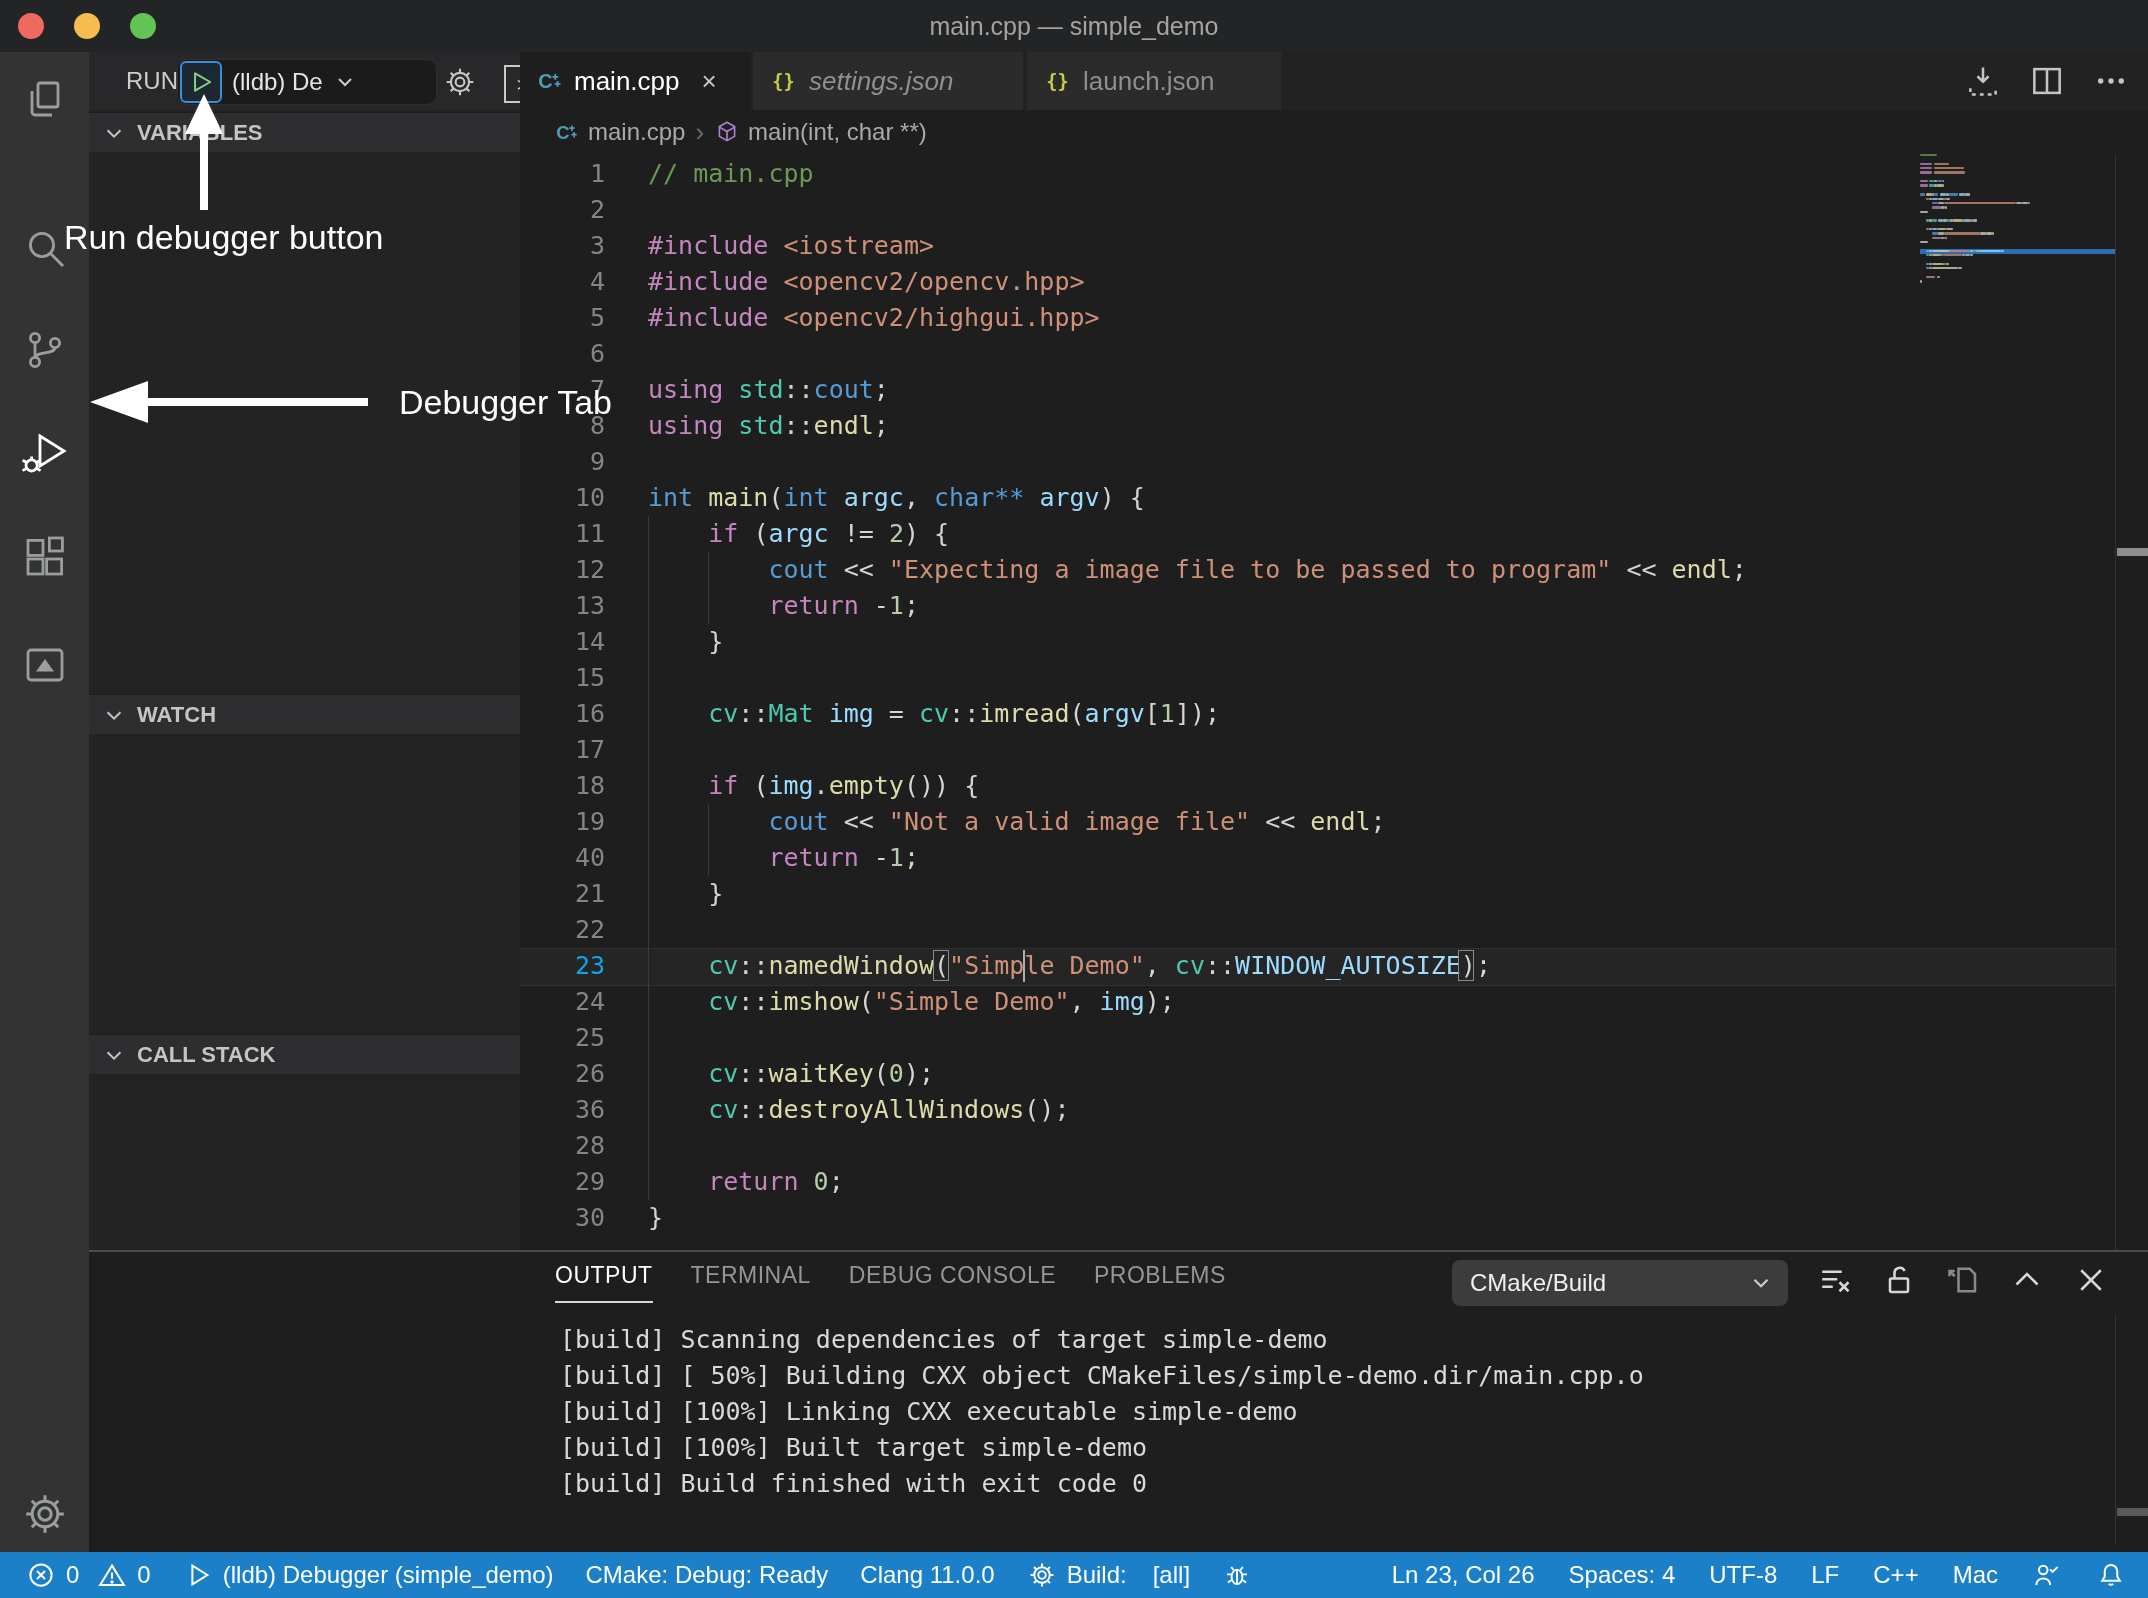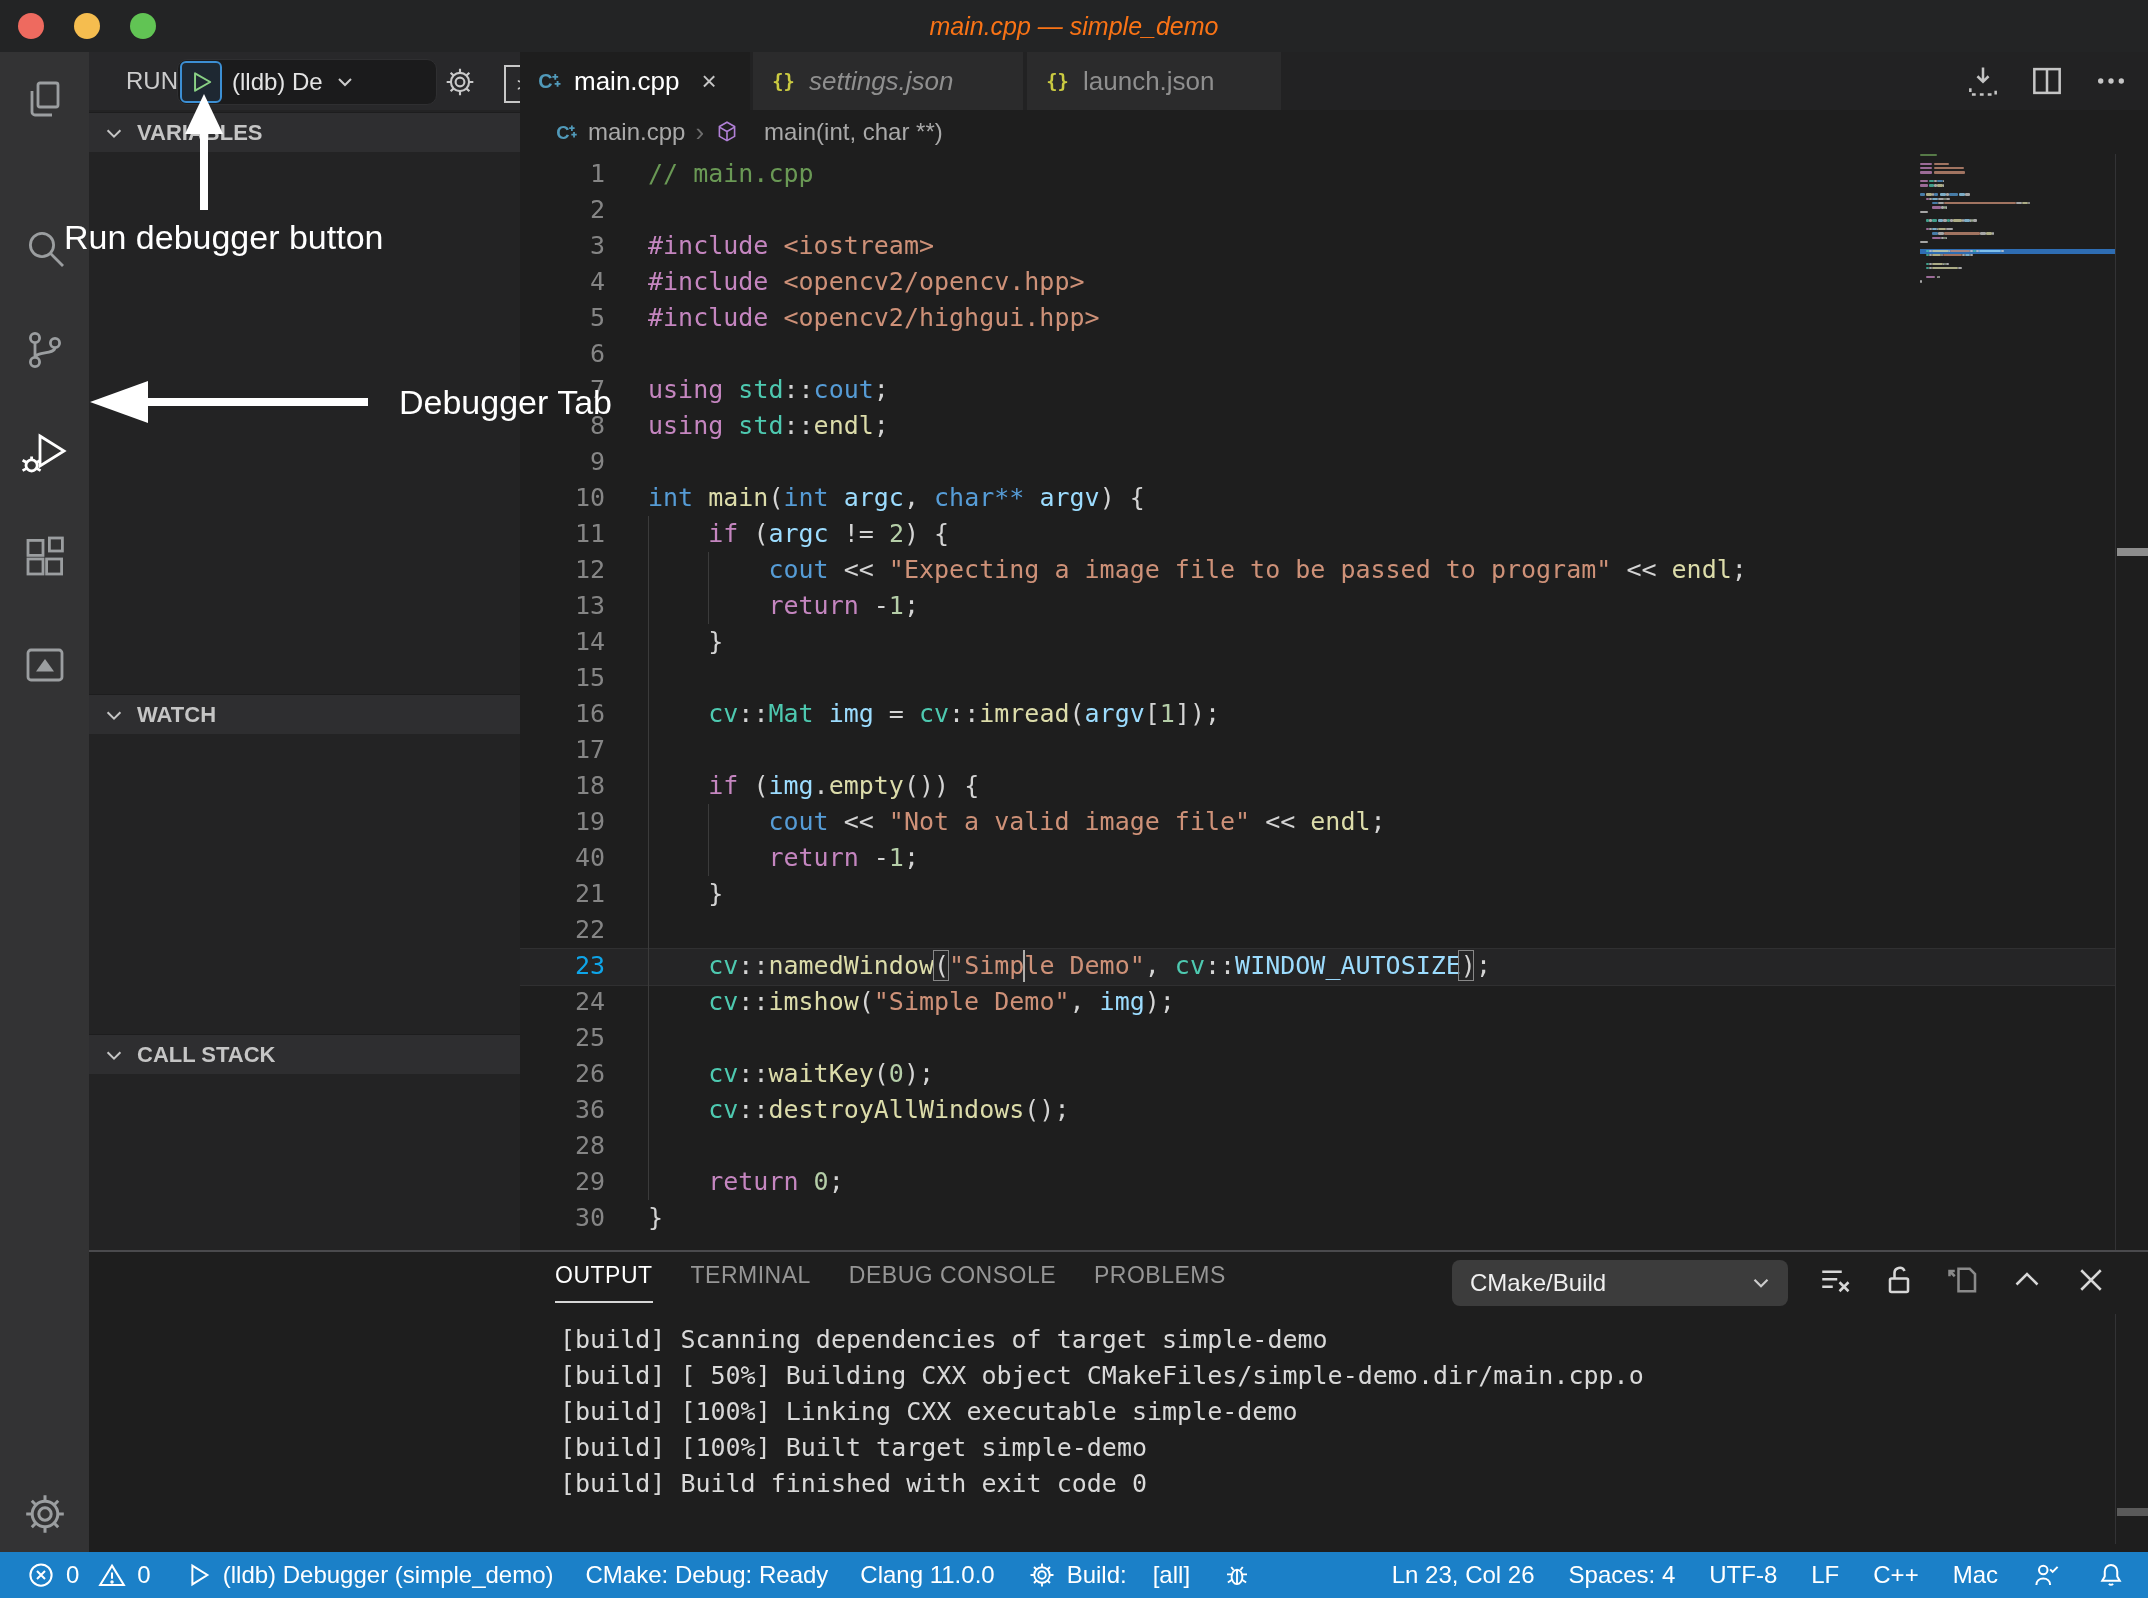--- a/index.html
+++ b/index.html
@@ -4,21 +4,21 @@
 <style>
   html,body{margin:0;padding:0;background:#111;}
   #app{position:relative;width:2148px;height:1598px;background:#1e1e1e;overflow:hidden;
        font-family:"Liberation Sans",sans-serif;-webkit-font-smoothing:antialiased;}
   svg{display:block;}
 
   
   .titlebar{position:absolute;left:0;top:0;width:2148px;height:52px;background:#232425;}
   .light{position:absolute;top:13px;width:26px;height:26px;border-radius:50%;}
   .title{position:absolute;left:0;top:0;width:100%;height:52px;line-height:52px;text-align:center;
-         color:#f97316;font-size:25px;font-style:italic;}
+         color:#a3a3a3;font-size:25px;}
 
   
   .activitybar{position:absolute;left:0;top:52px;width:89px;height:1500px;background:#333334;}
   .act-item{position:absolute;left:0;width:89px;height:80px;display:flex;align-items:center;justify-content:center;color:#9b9ea0;cursor:pointer;}
   .act-item svg{width:48px;height:48px;}
   .act-item.active{color:#ffffff;}
 
   
   .sidebar{position:absolute;left:89px;top:52px;width:431px;height:1500px;background:#232324;}
   .side-toolbar{position:absolute;left:0;top:0;width:431px;height:58px;background:#28282a;}
@@ -263,21 +263,21 @@
     <svg width="26" height="26" viewBox="0 0 24 24">
       <text x="2" y="18" font-size="17" font-weight="bold" fill="#519aba" font-family="Liberation Sans, sans-serif">C</text>
       <path d="M14 8.5h5M16.5 6v5 M16 14.5h5M18.5 12v5" stroke="#519aba" stroke-width="1.6"></path>
     </svg>
     <span style="margin-left:8px;">main.cpp</span>
     <span class="sep">›</span>
     <svg width="26" height="26" viewBox="0 0 24 24" fill="none" stroke="#b180d7" stroke-width="1.5">
       <path d="M12 3l7 4v9l-7 4-7-4V7z"></path>
         <path d="M12 11.5L19 7.5 M12 11.5L5 7.5 M12 11.5V20"></path>
     </svg>
-    <span style="margin-left:24px;">main(int, char **)</span>
+    <span style="margin-left:8px;">main(int, char **)</span>
   </div>
 
   <div class="editor">
     <div class="cur-line"></div>
     <div class="guide" style="left:128px;top:362px;height:684px;"></div>
     <div class="guide" style="left:188px;top:398px;height:72px;"></div>
     <div class="guide" style="left:188px;top:650px;height:72px;"></div>
     <div class="gutter" id="gutter">
         <div class="ln">1</div>
         <div class="ln">2</div>

